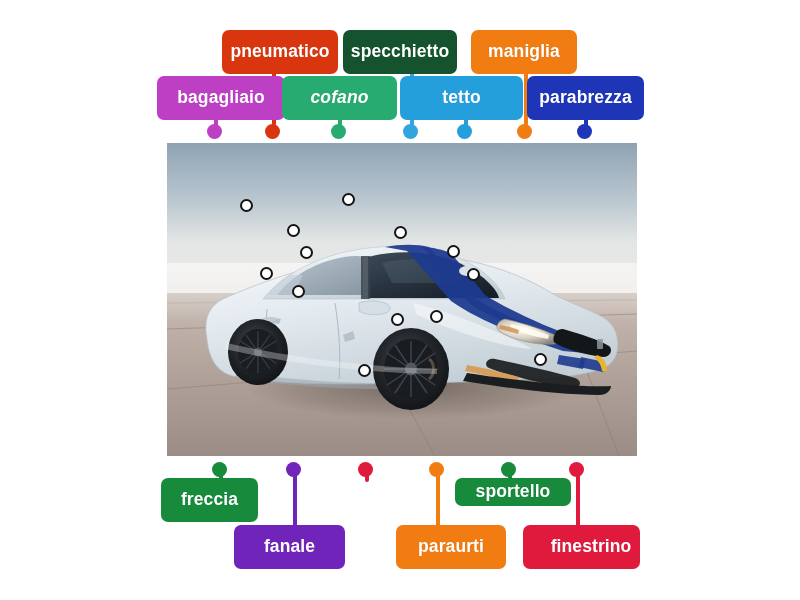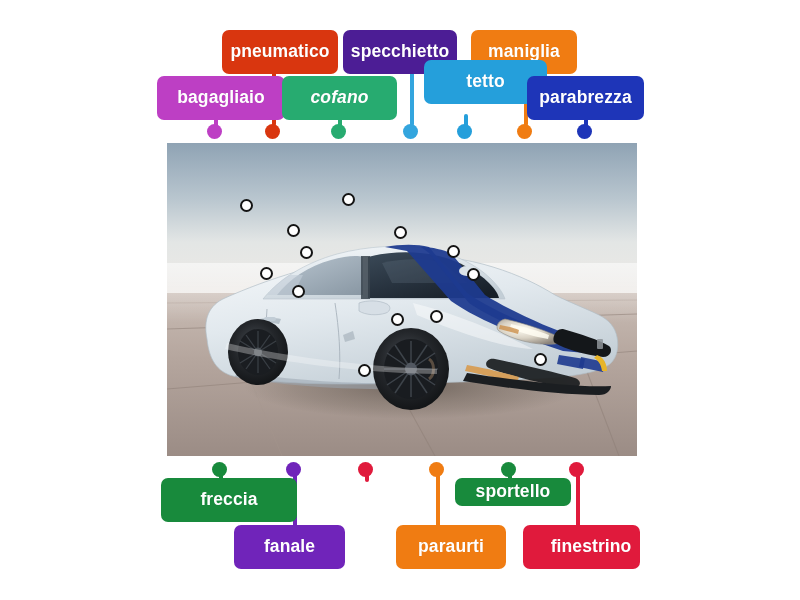--- a/index.html
+++ b/index.html
@@ -305,34 +305,34 @@
   <div class="knob" style="left:265px; top:124px; background:#d9360f;"></div>
   <div class="knob" style="left:331px; top:124px; background:#27ab70;"></div>
   <div class="knob" style="left:403px; top:124px; background:#33a5de;"></div>
   <div class="knob" style="left:457px; top:124px; background:#259fdb;"></div>
   <div class="knob" style="left:517px; top:124px; background:#f07c12;"></div>
   <div class="knob" style="left:577px; top:124px; background:#1e35b8;"></div>
 
   <div class="chip" style="left:222px; top:30px; width:116px; height:44px; background:#d9360f;">
     <span>pneumatico</span>
   </div>
-  <div class="chip" style="left:343px; top:30px; width:114px; height:44px; background:#4c1d95;align-items:center;">
+  <div class="chip" style="left:343px; top:30px; width:114px; height:44px; background:#14532d;align-items:center;">
     <span>specchietto</span>
   </div>
   <div class="chip" style="left:471px; top:30px; width:106px; height:44px; background:#f07c12;">
     <span>maniglia</span>
   </div>
 
   <div class="chip" style="left:157px; top:76px; width:128px; height:44px; background:#bd3fc4;">
     <span>bagagliaio</span>
   </div>
   <div class="chip" style="left:282px; top:76px; width:115px; height:44px; background:#27ab70;font-style:italic;">
     <span>cofano</span>
   </div>
-  <div class="chip" style="left:400px; top:60px; width:123px; height:44px; background:#259fdb;margin-left:24px;">
+  <div class="chip" style="left:400px; top:76px; width:123px; height:44px; background:#259fdb;">
     <span>tetto</span>
   </div>
   <div class="chip" style="left:527px; top:76px; width:117px; height:44px; background:#1e35b8;">
     <span>parabrezza</span>
   </div>
 
   <div class="connector" style="left:219px; top:468px; height:14px; background:#188a3c;"></div>
   <div class="connector" style="left:365px; top:468px; height:14px; background:#e01a3c;"></div>
   <div class="connector" style="left:508px; top:468px; height:14px; background:#188a3c;"></div>
 
@@ -340,21 +340,21 @@
   <div class="connector" style="left:436px; top:468px; height:62px; background:#f07c12;"></div>
   <div class="connector" style="left:576px; top:468px; height:62px; background:#e01a3c;"></div>
 
   <div class="knob" style="left:212px; top:462px; background:#188a3c;"></div>
   <div class="knob" style="left:286px; top:462px; background:#7024ba;"></div>
   <div class="knob" style="left:358px; top:462px; background:#e01a3c;"></div>
   <div class="knob" style="left:429px; top:462px; background:#f07c12;"></div>
   <div class="knob" style="left:501px; top:462px; background:#188a3c;"></div>
   <div class="knob" style="left:569px; top:462px; background:#e01a3c;"></div>
 
-  <div class="chip" style="left:161px; top:478px; width:136px; height:44px; background:#188a3c;">
+  <div class="chip" style="left:161px; top:478px; width:97px; height:44px; background:#188a3c;">
     <span>freccia</span>
   </div>
   <div class="chip" style="left:455px; top:478px; width:116px; height:28px; background:#188a3c;">
     <span>sportello</span>
   </div>
 
   <div class="chip" style="left:234px; top:525px; width:111px; height:44px; background:#7024ba;">
     <span>fanale</span>
   </div>
   <div class="chip" style="left:396px; top:525px; width:110px; height:44px; background:#f07c12;">

